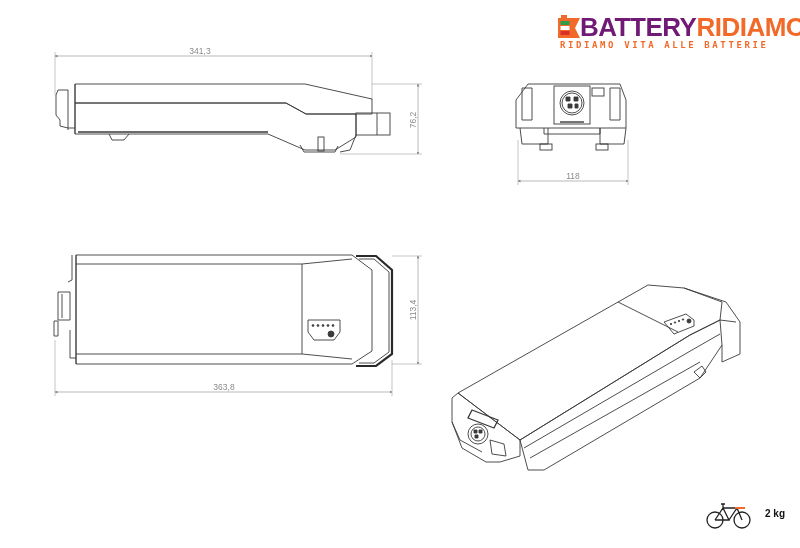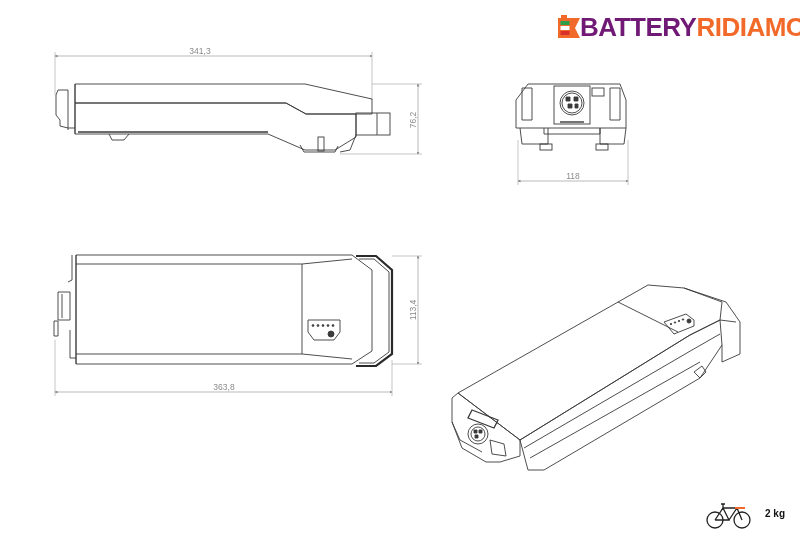--- a/index.html
+++ b/index.html
@@ -20,20 +20,21 @@
 <div class="abs logo">
   <svg width="26" height="30" viewBox="0 0 26 30">
     <rect x="2" y="6" width="14" height="20" fill="#f26a2a"></rect>
     <rect x="5" y="3" width="6" height="4" fill="#f26a2a"></rect>
     <rect x="4.5" y="9" width="9" height="4" fill="#2e9e4a"></rect>
     <rect x="4.5" y="14" width="9" height="4" fill="#ffffff"></rect>
     <rect x="4.5" y="19" width="9" height="4" fill="#d9302a"></rect>
     <path d="M16 6 L24 6 L19 16 L24 26 L16 26 Z" fill="#f26a2a"></path>
   </svg>
   <div class="logo-main"><span class="dark">BATTERY</span><span class="orange">RIDIAMO</span></div>
+  <div class="logo-tag">RIDIAMO VITA ALLE BATTERIE</div>
 </div>
 
 <svg width="800" height="548" viewBox="0 0 800 548">
   <defs>
     <marker id="arr" viewBox="0 0 6 6" refX="5" refY="3" markerWidth="5" markerHeight="5" orient="auto-start-reverse">
       <path d="M0,0 L6,3 L0,6 z" fill="#8a8a8a"></path>
     </marker>
   </defs>
 
   <g fill="none" stroke="#3a3a3a" stroke-width="0.9">

